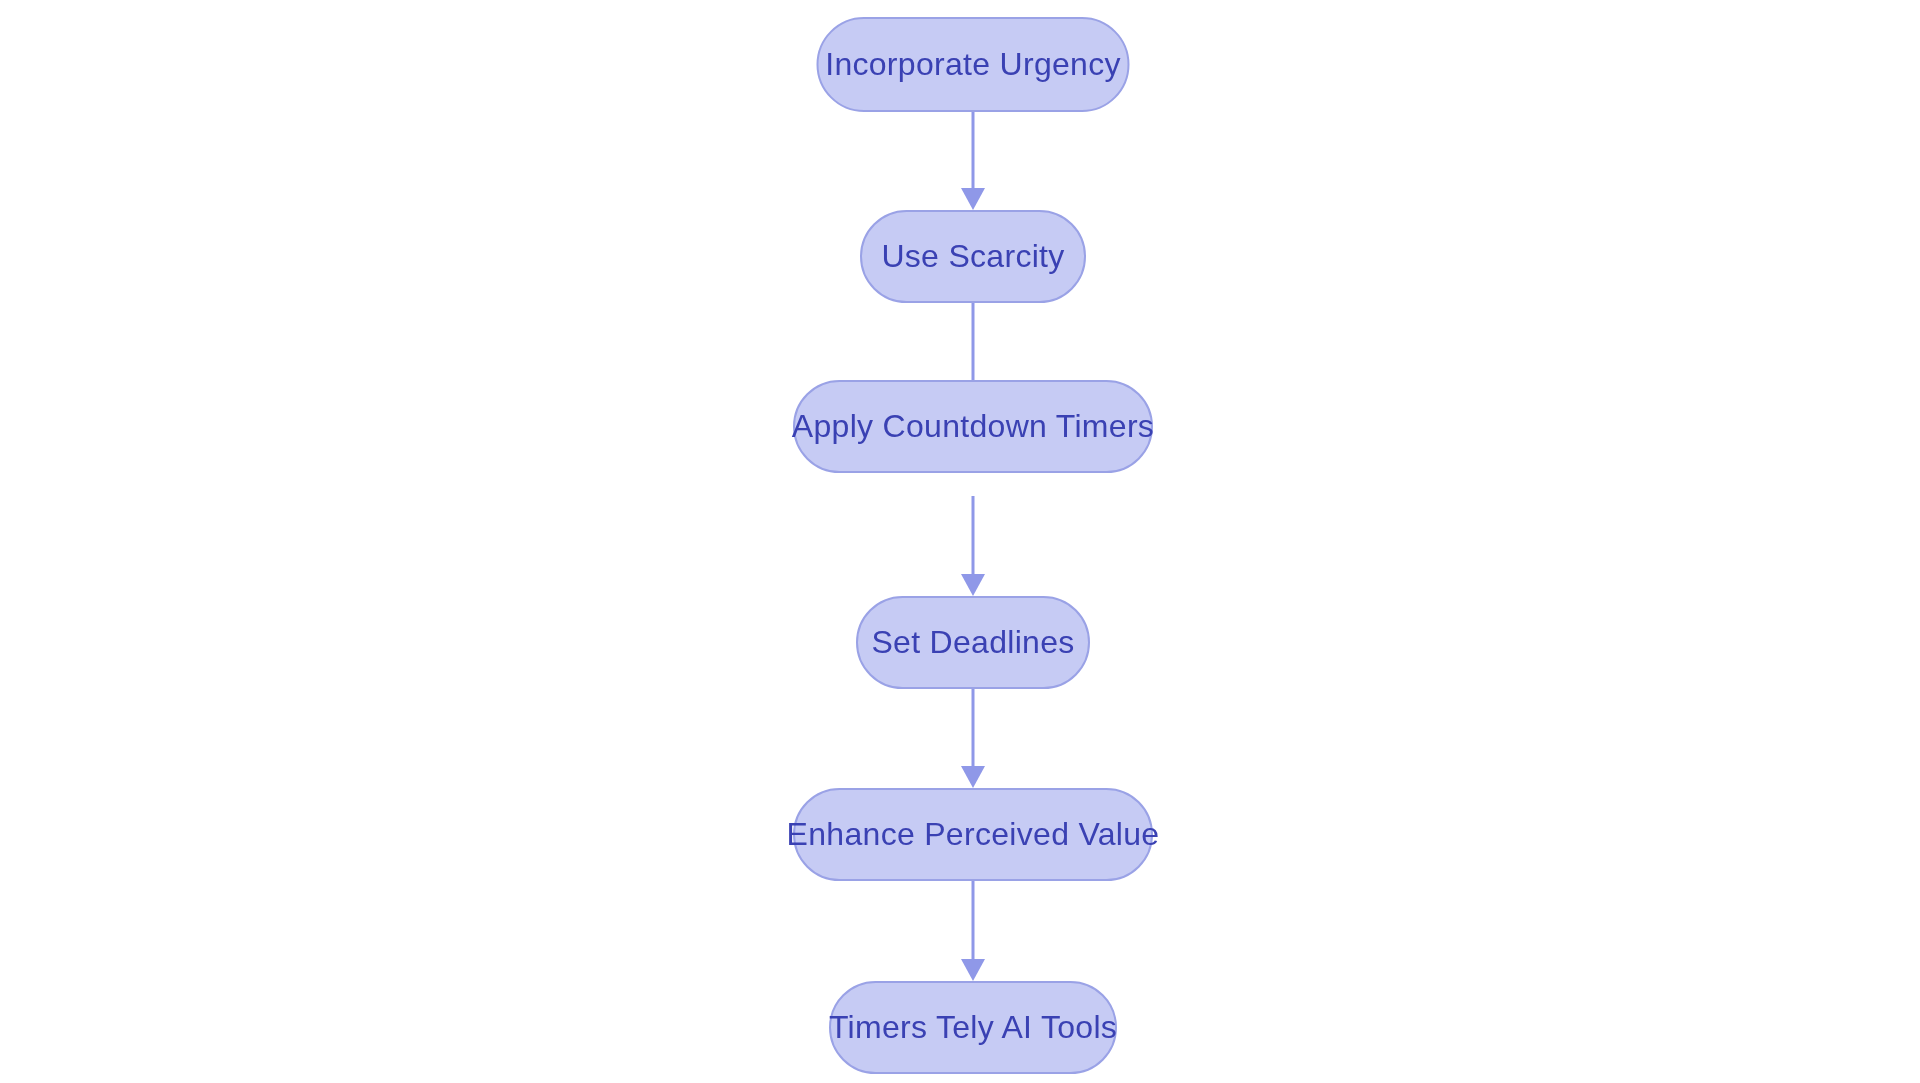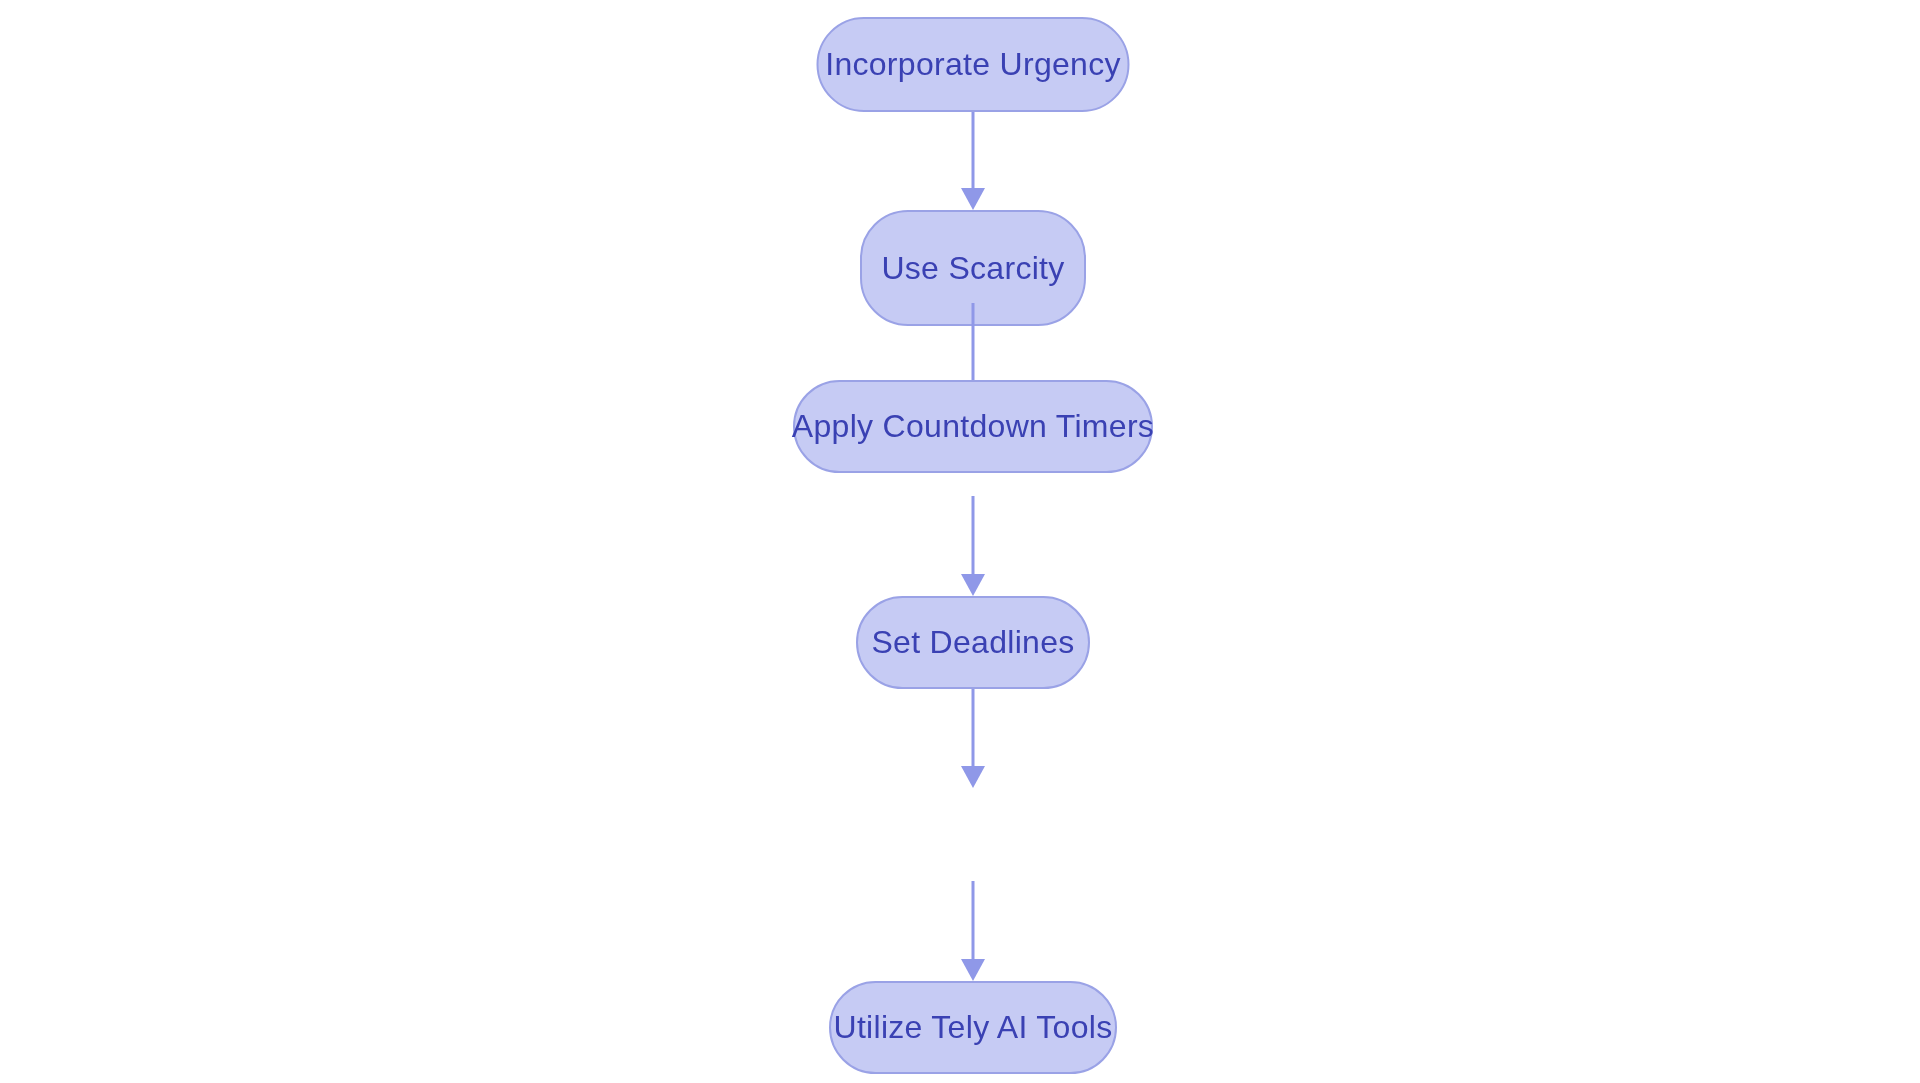--- a/index.html
+++ b/index.html
@@ -28,21 +28,21 @@
     border-radius: 48px;
   }
   .node-label {
     color: var(--node-text, #3a41b3);
     font-size: 32px;
     font-weight: 500;
     letter-spacing: 0.3px;
     white-space: nowrap;
   }
   .n1 { top: 17px;  width: 313px; height: 95px; }
-  .n2 { top: 210px; width: 226px; height: 116px; text-align: center; }
+  .n2 { top: 210px; width: 226px; height: 93px; text-align: center; }
   .n3 { top: 380px; width: 360px; height: 93px; }
   .n4 { top: 596px; width: 234px; height: 93px; }
   .n5 { top: 788px; width: 360px; height: 93px; }
   .n6 { top: 981px; width: 288px; height: 93px; }
 
   .arrow {
     position: absolute;
     left: 973px;
     transform: translateX(-50%);
     width: 26px;
@@ -107,23 +107,26 @@
 
   <div class="node n4">
     <span class="node-label">Set Deadlines</span>
   </div>
 
   <div class="arrow a4">
     <div class="arrow-line"></div>
     <div class="arrow-head"></div>
   </div>
 
+  <div class="node n5">
+    <span class="node-label">Enhance Perceived Value</span>
+  </div>
 
   <div class="arrow a5">
     <div class="arrow-line"></div>
     <div class="arrow-head"></div>
   </div>
 
   <div class="node n6">
-    <span class="node-label">Utilize Tely AI Tools</span>
+    <span class="node-label">Timers Tely AI Tools</span>
   </div>
 
 </div>
 
 </body></html>

